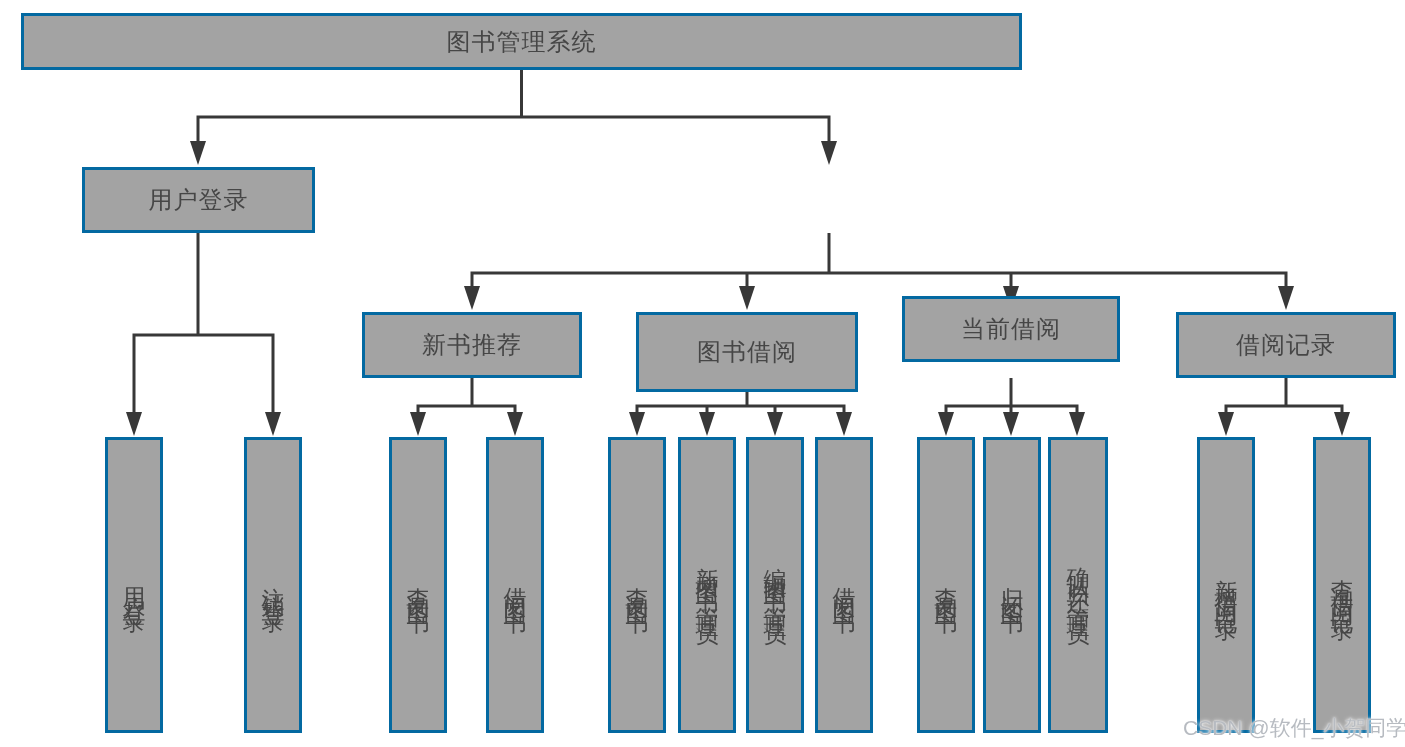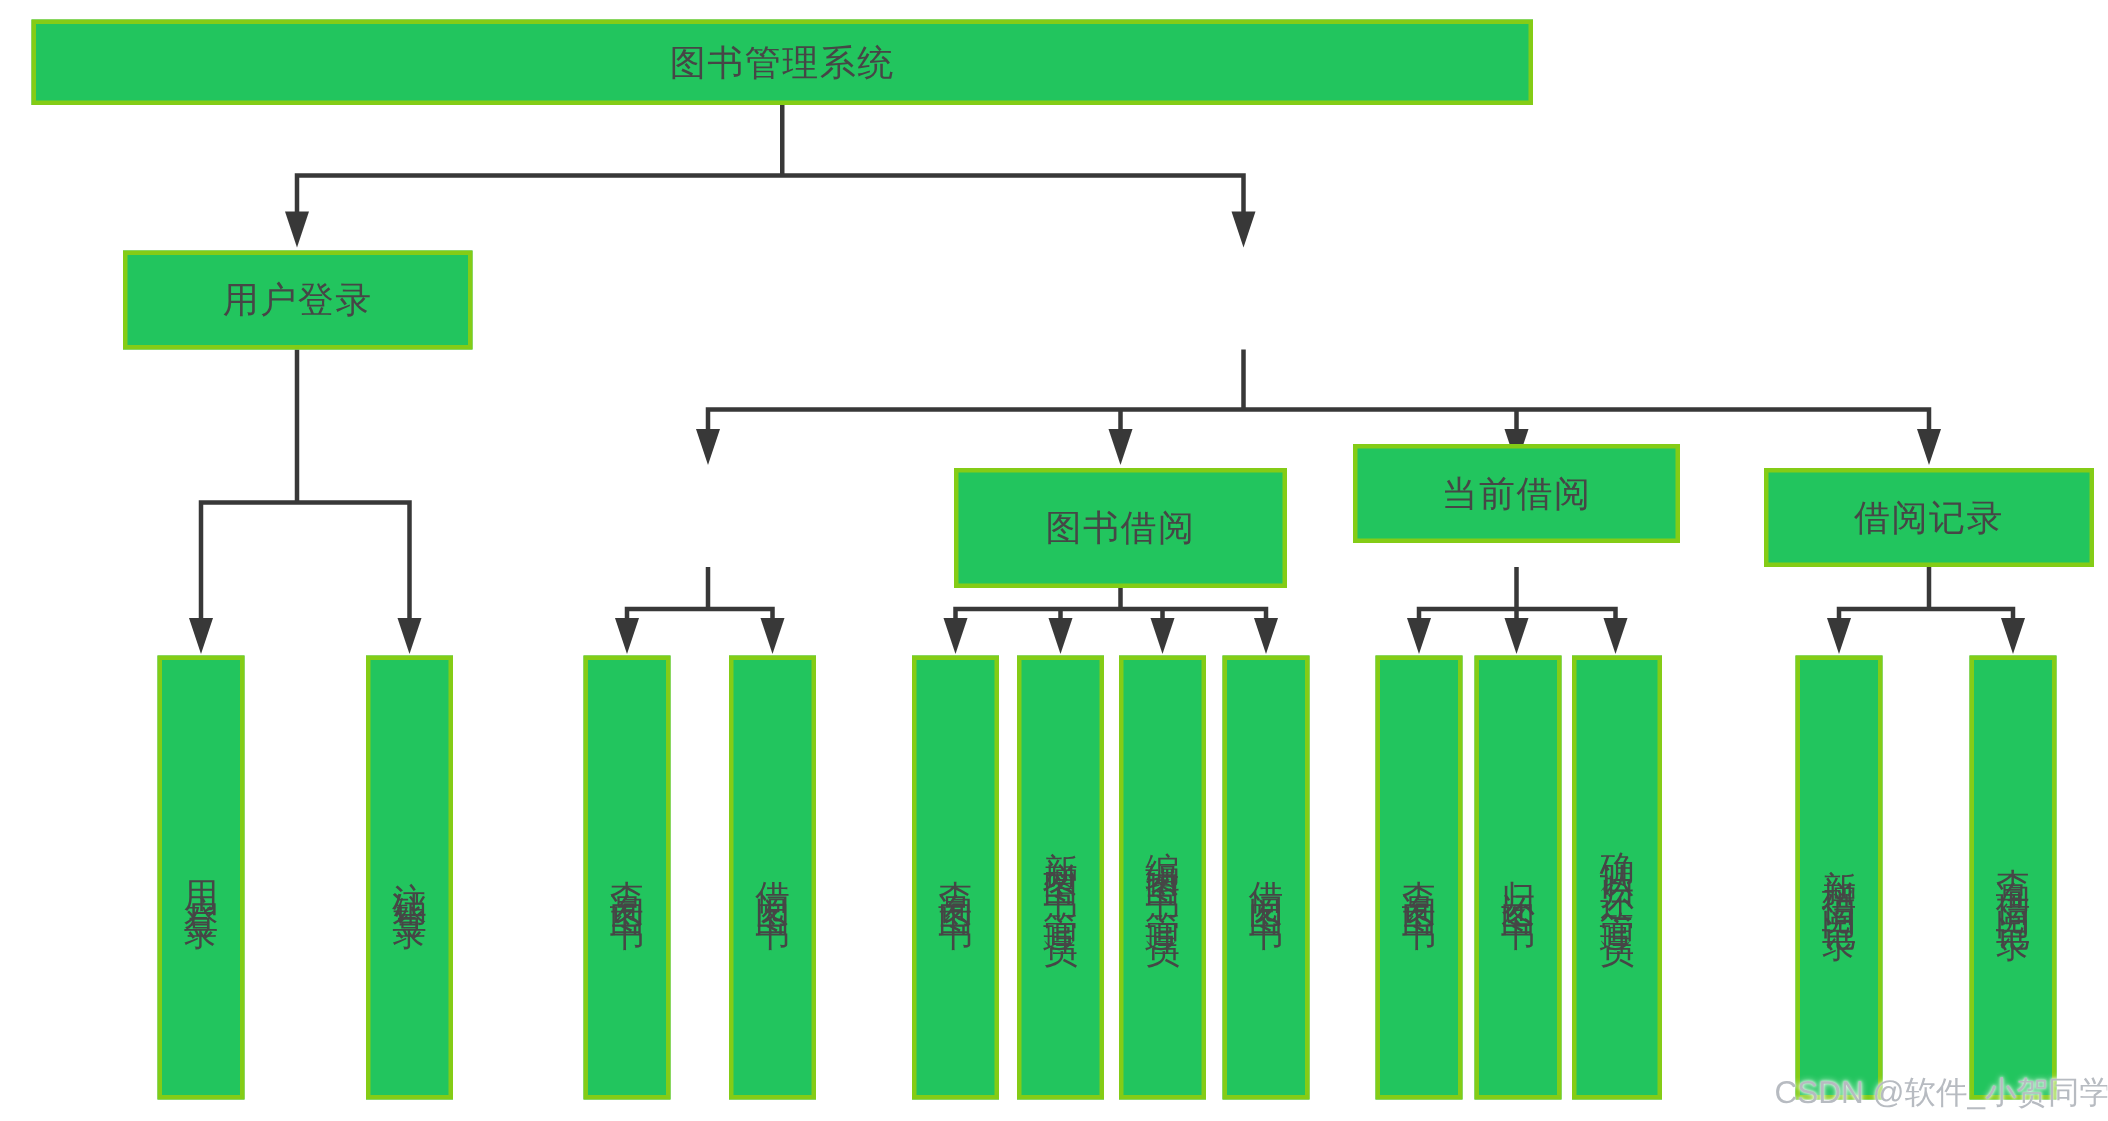--- a/index.html
+++ b/index.html
@@ -27,22 +27,22 @@
     stroke-width: 3;
     fill: none;
   }
   .connectors polygon {
     fill: #383838;
     stroke: none;
   }
   .node {
     position: absolute;
     box-sizing: border-box;
-    background: #22c55e;
-    border: 3px solid #84cc16;
+    background: #a3a3a3;
+    border: 3px solid #0369a1;
     display: flex;
     align-items: center;
     justify-content: center;
     color: #464646;
   }
   .node .hlabel {
     font-size: 24px;
     letter-spacing: 1px;
     white-space: nowrap;
   }
@@ -121,20 +121,23 @@
   </svg>
 
   <div class="node" style="left:21px; top:13px; width:1001px; height:57px;">
     <span class="hlabel">图书管理系统</span>
   </div>
 
   <div class="node" style="left:82px; top:167px; width:233px; height:66px;">
     <span class="hlabel">用户登录</span>
   </div>
 
+  <div class="node" style="left:362px; top:312px; width:220px; height:66px;">
+    <span class="hlabel">新书推荐</span>
+  </div>
   <div class="node" style="left:636px; top:312px; width:222px; height:80px;">
     <span class="hlabel">图书借阅</span>
   </div>
   <div class="node" style="left:902px; top:296px; width:218px; height:66px;">
     <span class="hlabel">当前借阅</span>
   </div>
   <div class="node" style="left:1176px; top:312px; width:220px; height:66px;">
     <span class="hlabel">借阅记录</span>
   </div>
 

